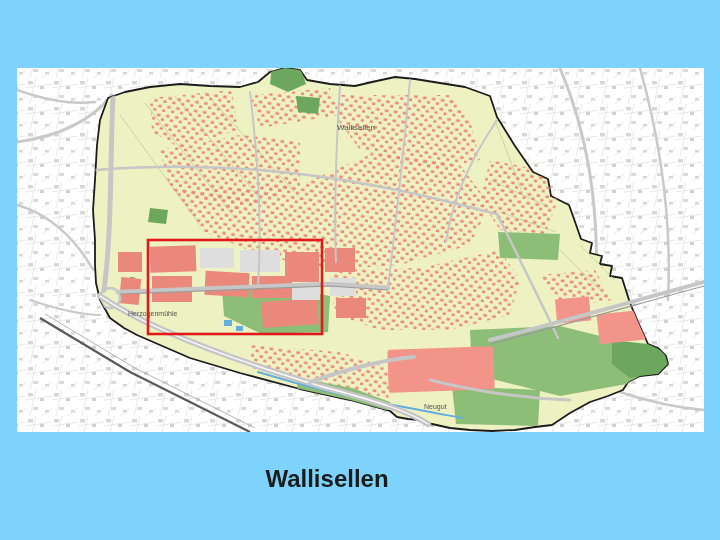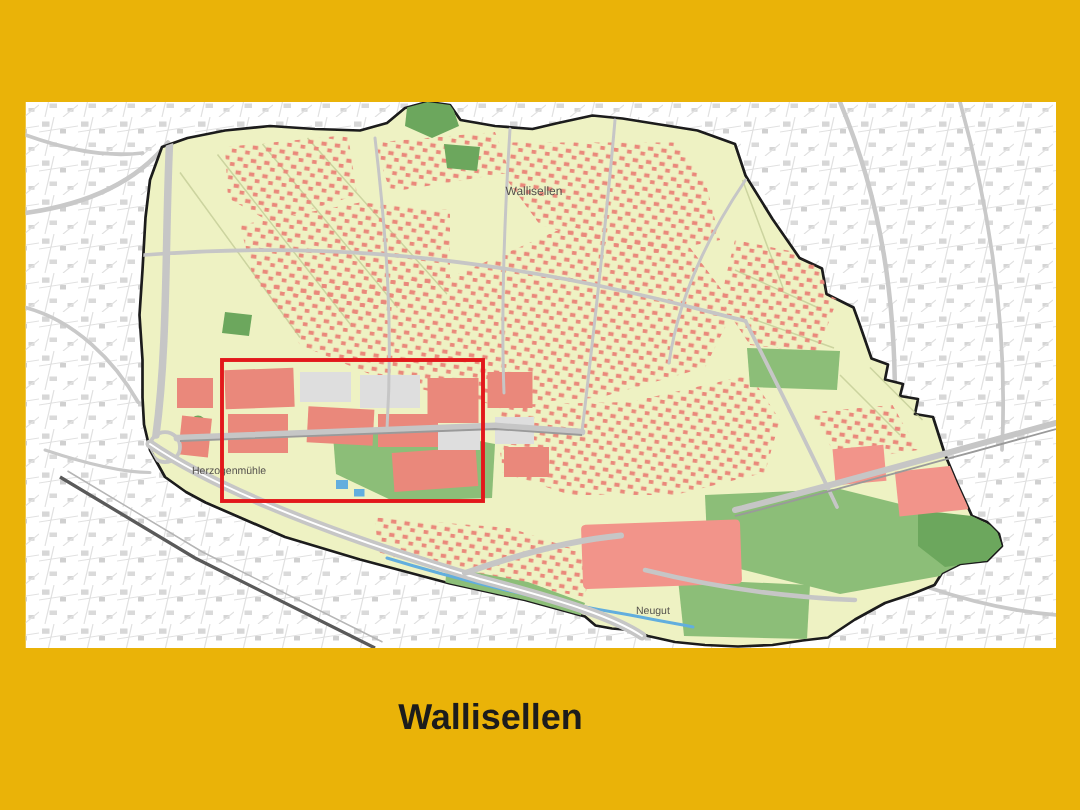--- a/index.html
+++ b/index.html
@@ -1,17 +1,17 @@
 <!DOCTYPE html>
 <html style="--municipality_fill: #eef2c3; --boundary_black: #1c1c1c; --building_red: #ea887b; --zone_salmon: #f2948a; --block_gray: #dedede; --green_mid: #8cbe78; --green_dark: #6ca75d; --road_gray: #c6c6c6; --water_blue: #62aede; --highlight_red: #e2181b; --parcel_line: #c3cc96; --label_gray: #55524e; --caption_color: #1c1c1c;"><head>
 <meta charset="utf-8">
 <style>
   html,body{margin:0;padding:0;background:#888;}
   .slide{
-    position:relative;width:720px;height:540px;background:#eab308;
+    position:relative;width:720px;height:540px;background:#7dd3fc;
     overflow:hidden;font-family:"Liberation Sans",sans-serif;
   }
   .map-wrap{position:absolute;left:0;top:0;width:720px;height:540px;}
   svg text{font-family:"Liberation Sans",sans-serif;}
   .muni{fill:var(--municipality_fill,#eef2c3);stroke:var(--boundary_black,#1c1c1c);stroke-width:1.8;stroke-linejoin:round;}
   .bldg{fill:var(--building_red,#ea887b);}
   .salmon{fill:var(--zone_salmon,#f2948a);}
   .grayblock{fill:var(--block_gray,#dedede);}
   .gmid{fill:var(--green_mid,#8cbe78);}
   .gdark{fill:var(--green_dark,#6ca75d);}

